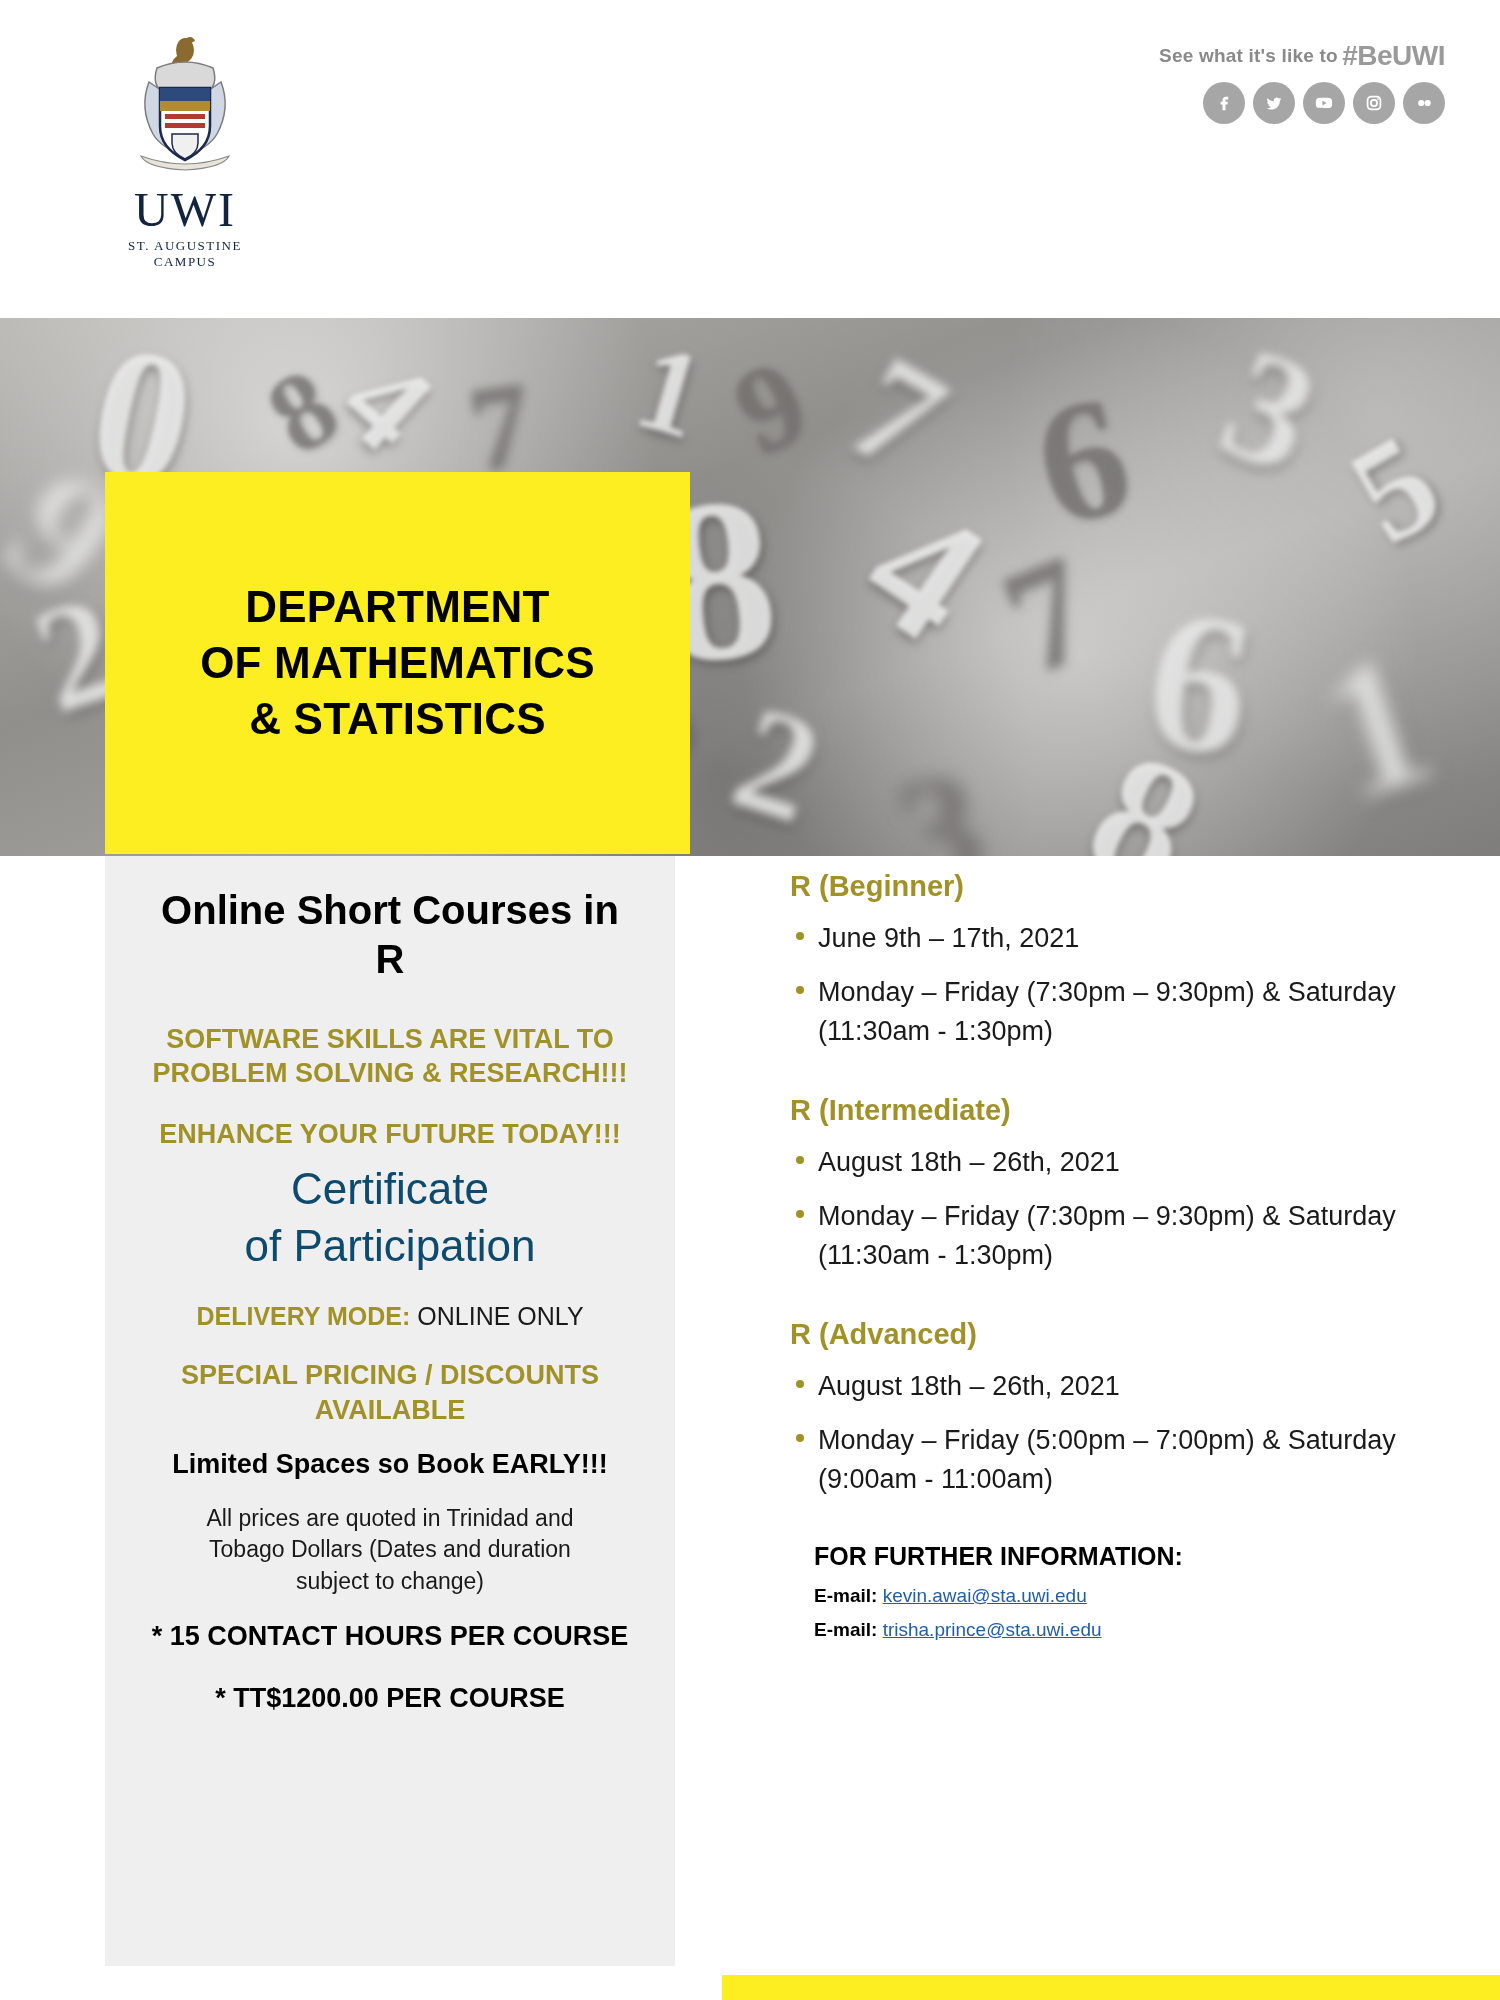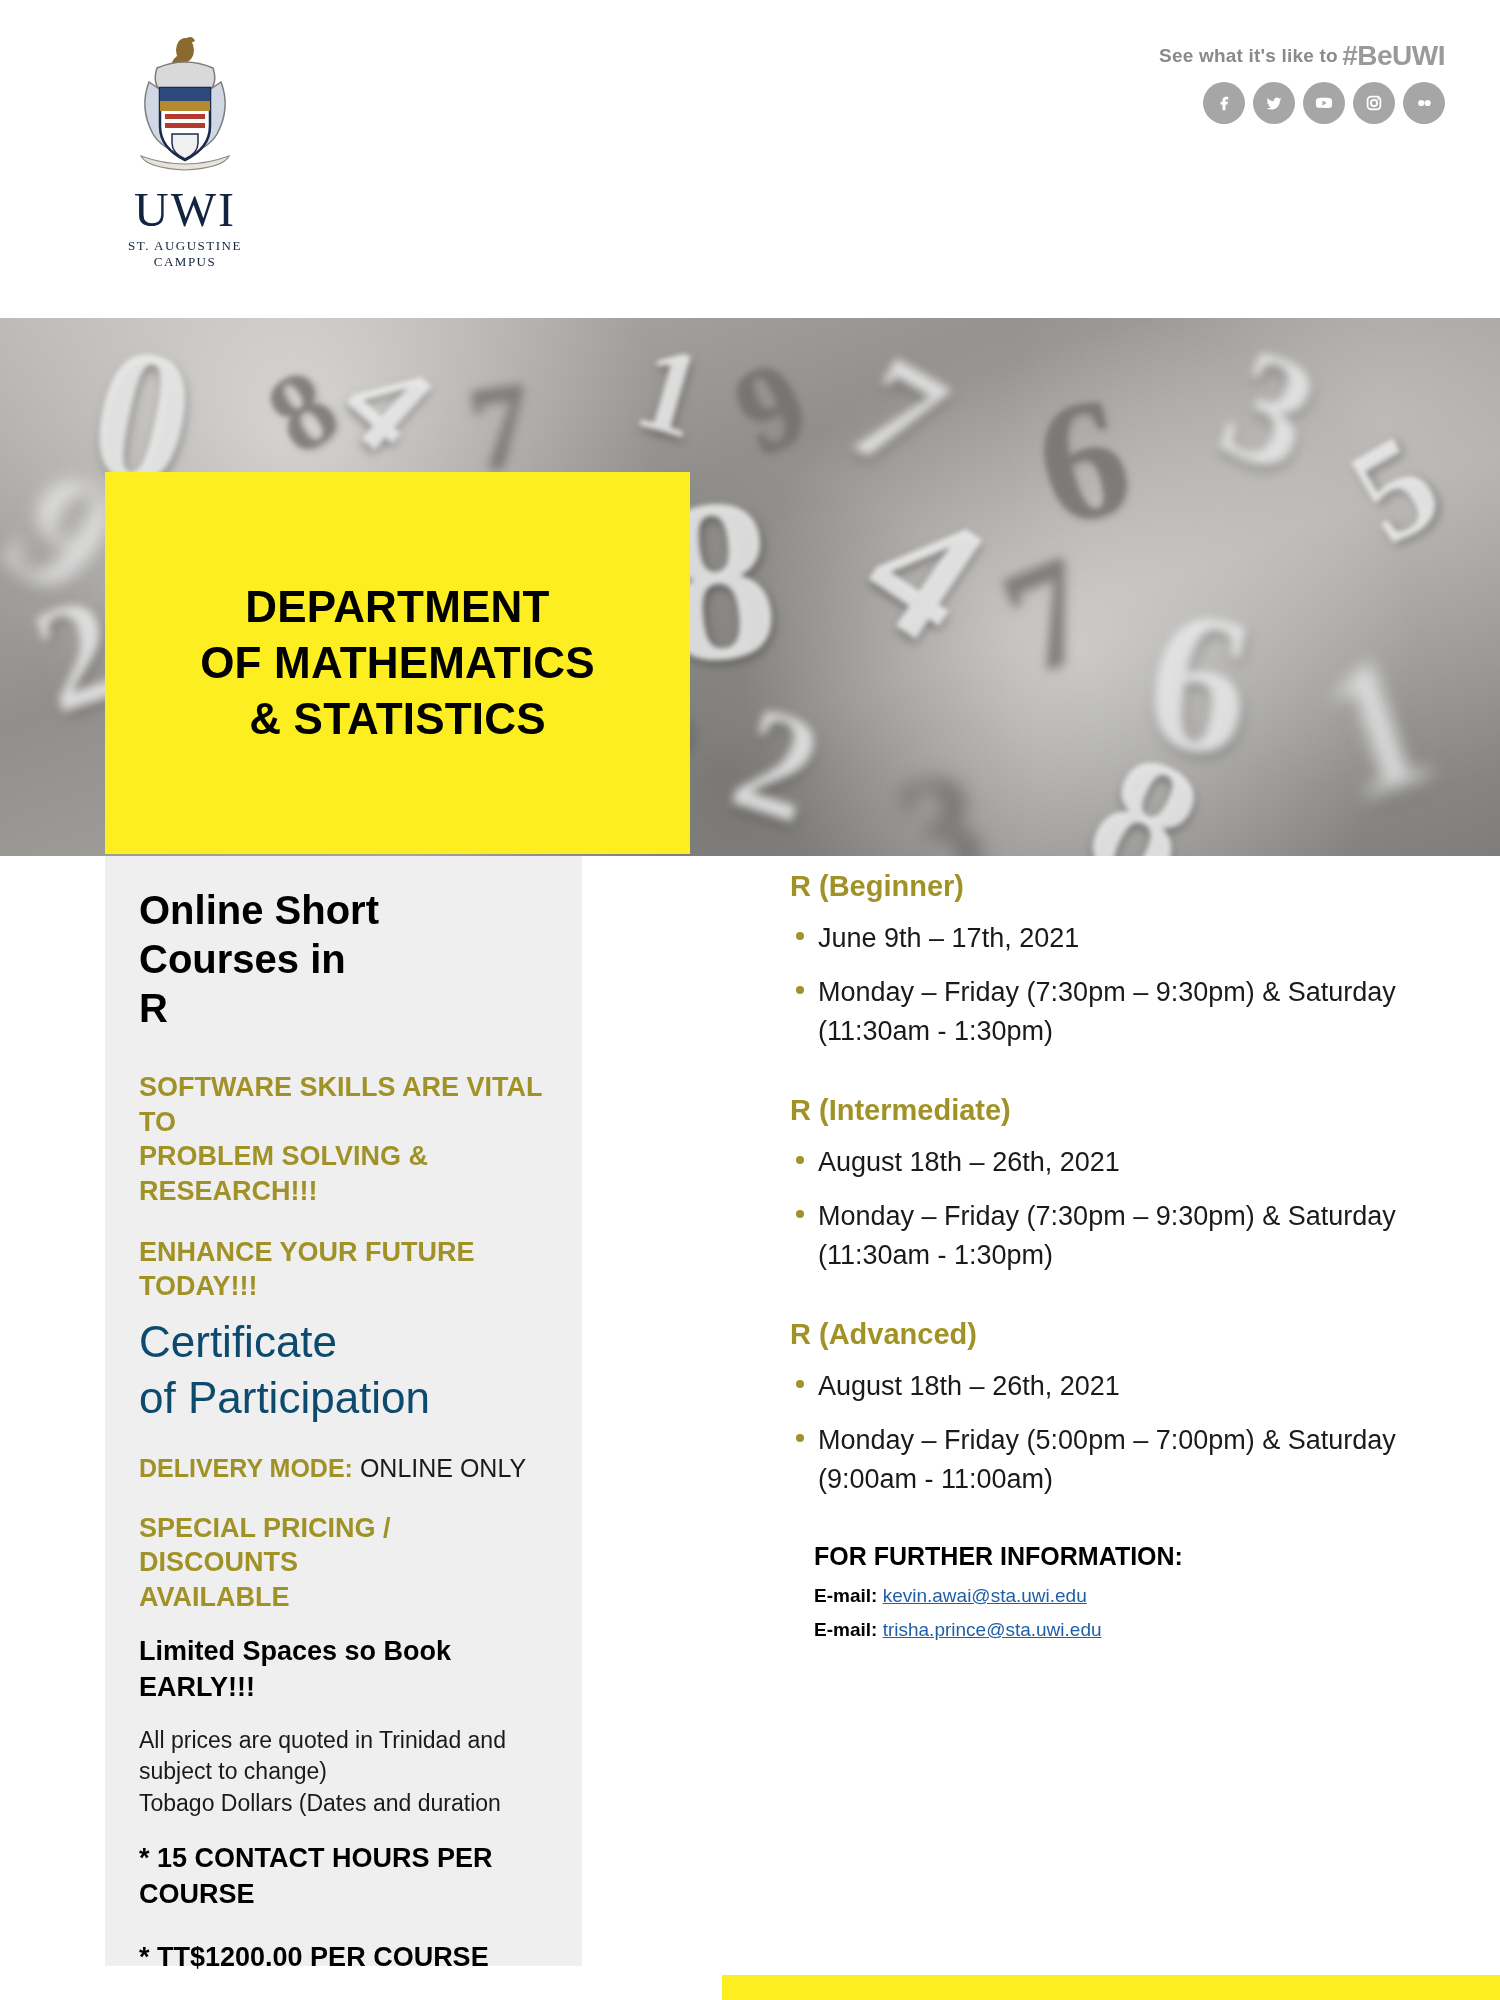--- a/index.html
+++ b/index.html
@@ -150,25 +150,26 @@
     line-height: 1.28;
     text-align: center;
     letter-spacing: 0.2px;
   }
 
   
   .left-panel {
     position: absolute;
     left: 105px;
     top: 856px;
-    width: 477px;
+    width: 570px;
     height: 1110px;
     background: #efefef;
     box-sizing: border-box;
     padding: 26px 34px 10px 34px;
+    text-align: center;
   }
   .lp-title {
     font-size: 40px;
     font-weight: bold;
     color: #000;
     line-height: 1.22;
     margin: 4px 0 0 0;
   }
   .lp-gold {
     color: #a09226;
@@ -420,22 +421,22 @@
   </div>
 
   <div class="gap-c"></div>
 
   <div class="lp-bold-black">Limited Spaces so Book EARLY!!!</div>
 
   <div class="gap-c"></div>
 
   <div class="lp-small">
     <div>All prices are quoted in Trinidad and</div>
+    <div>Tobago Dollars (Dates and duration</div>
     <div>subject to change)</div>
-    <div>Tobago Dollars (Dates and duration</div>
   </div>
 
   <div class="gap-c"></div>
 
   <div class="lp-star">* 15 CONTACT HOURS PER COURSE</div>
 
   <div style="height:26px"></div>
 
   <div class="lp-star">* TT$1200.00 PER COURSE</div>
 </div>

